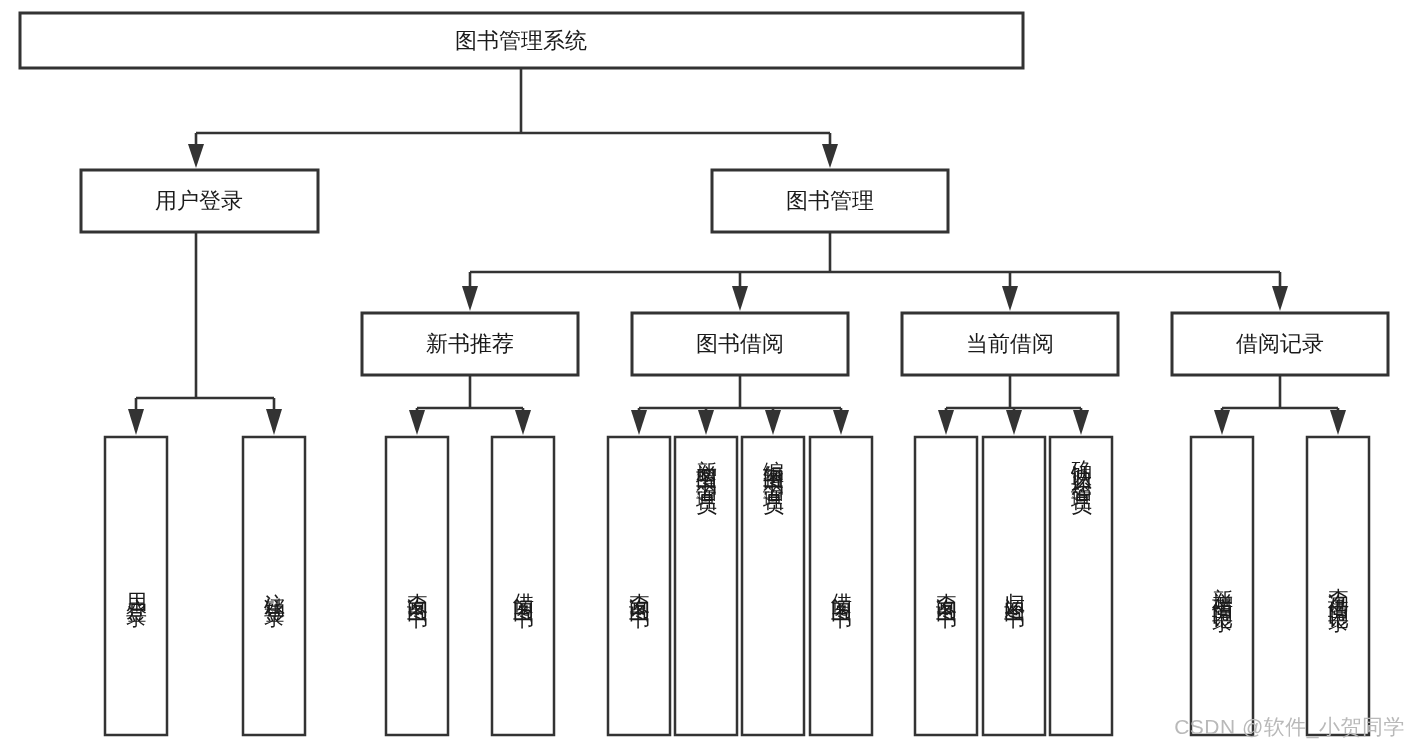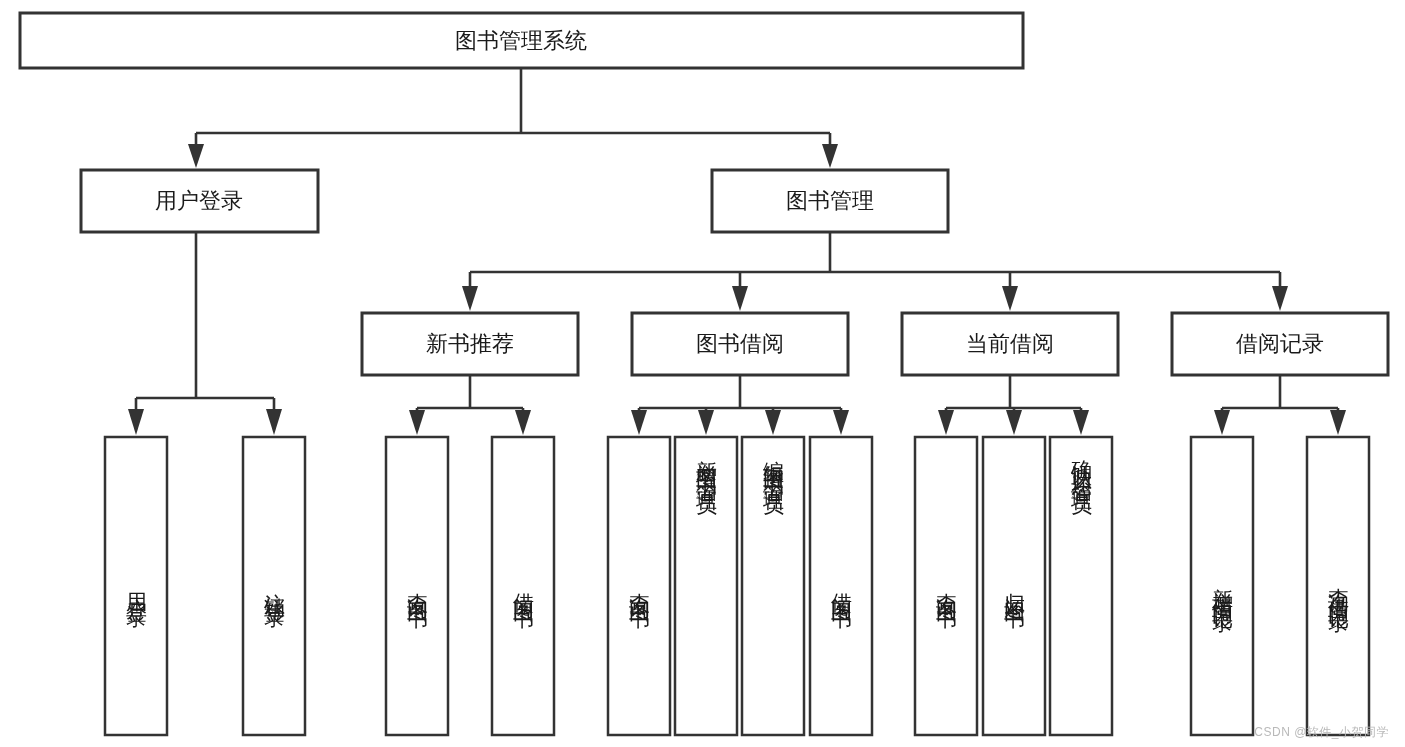--- a/index.html
+++ b/index.html
@@ -64,24 +64,24 @@
     font-family: "Liberation Sans", "DejaVu Sans", sans-serif;
     font-size: 21px;
     line-height: 1.18;
     letter-spacing: 5px;
     color: #1a1a1a;
     white-space: nowrap;
     text-align: center;
   }
   .watermark {
     position: absolute;
-    right: 16px;
+    right: 0;
     bottom: 6px;
     font-family: "Liberation Sans", "DejaVu Sans", sans-serif;
-    font-size: 12px;
+    font-size: 21px;
     color: #b9b9b9;
     letter-spacing: 0.5px;
     user-select: none;
   }
 </style>
 </head>
 <body>
 
 <div id="diagram-root">
 

